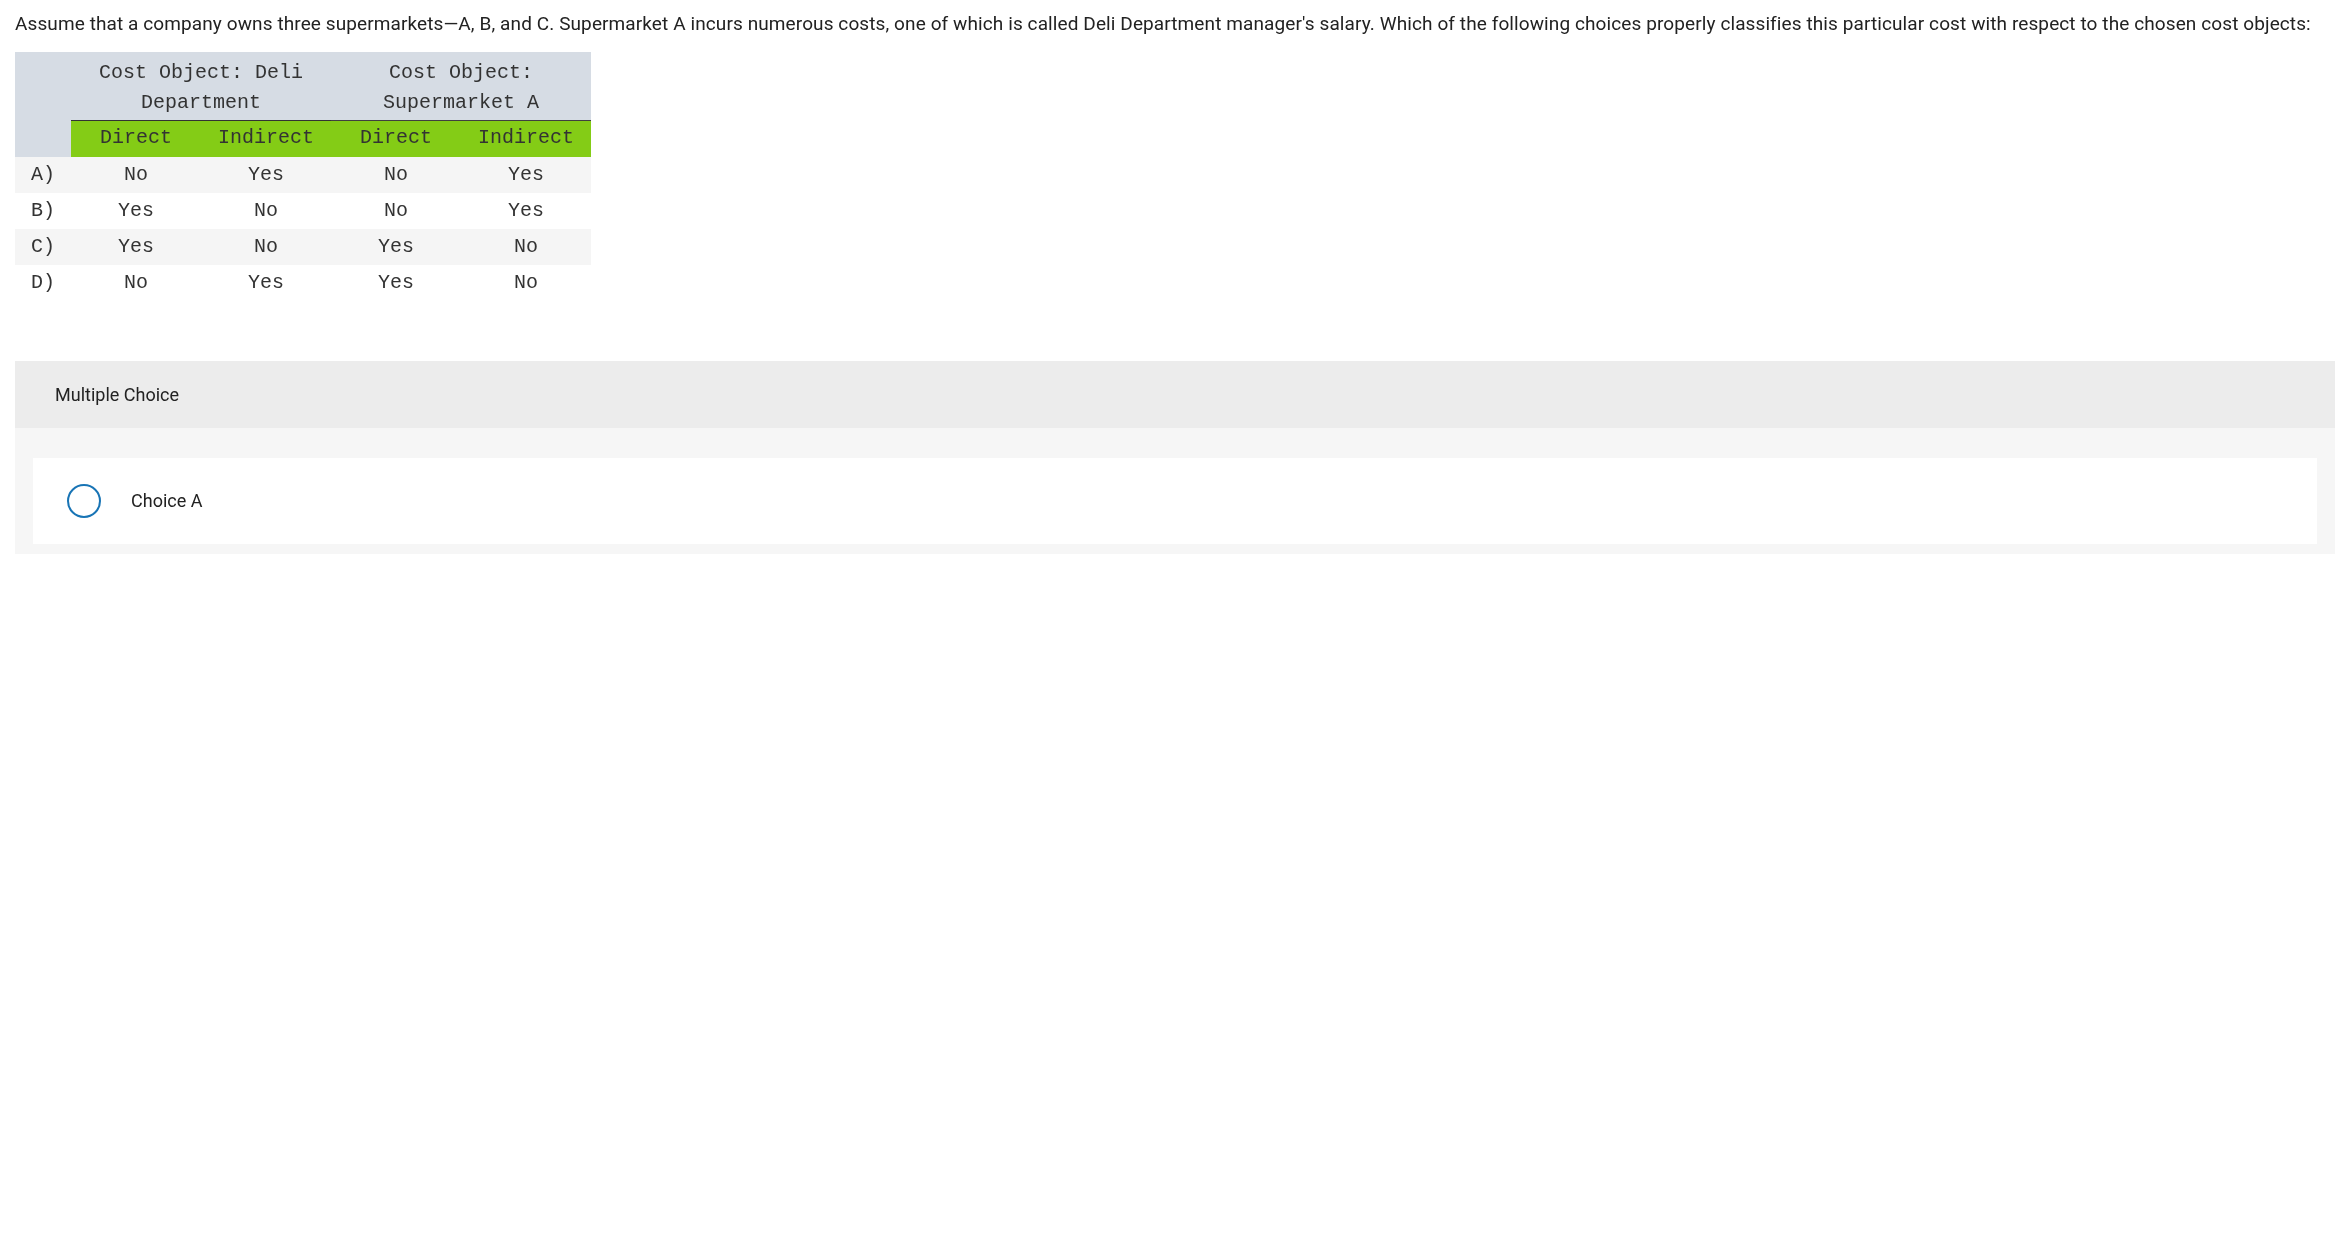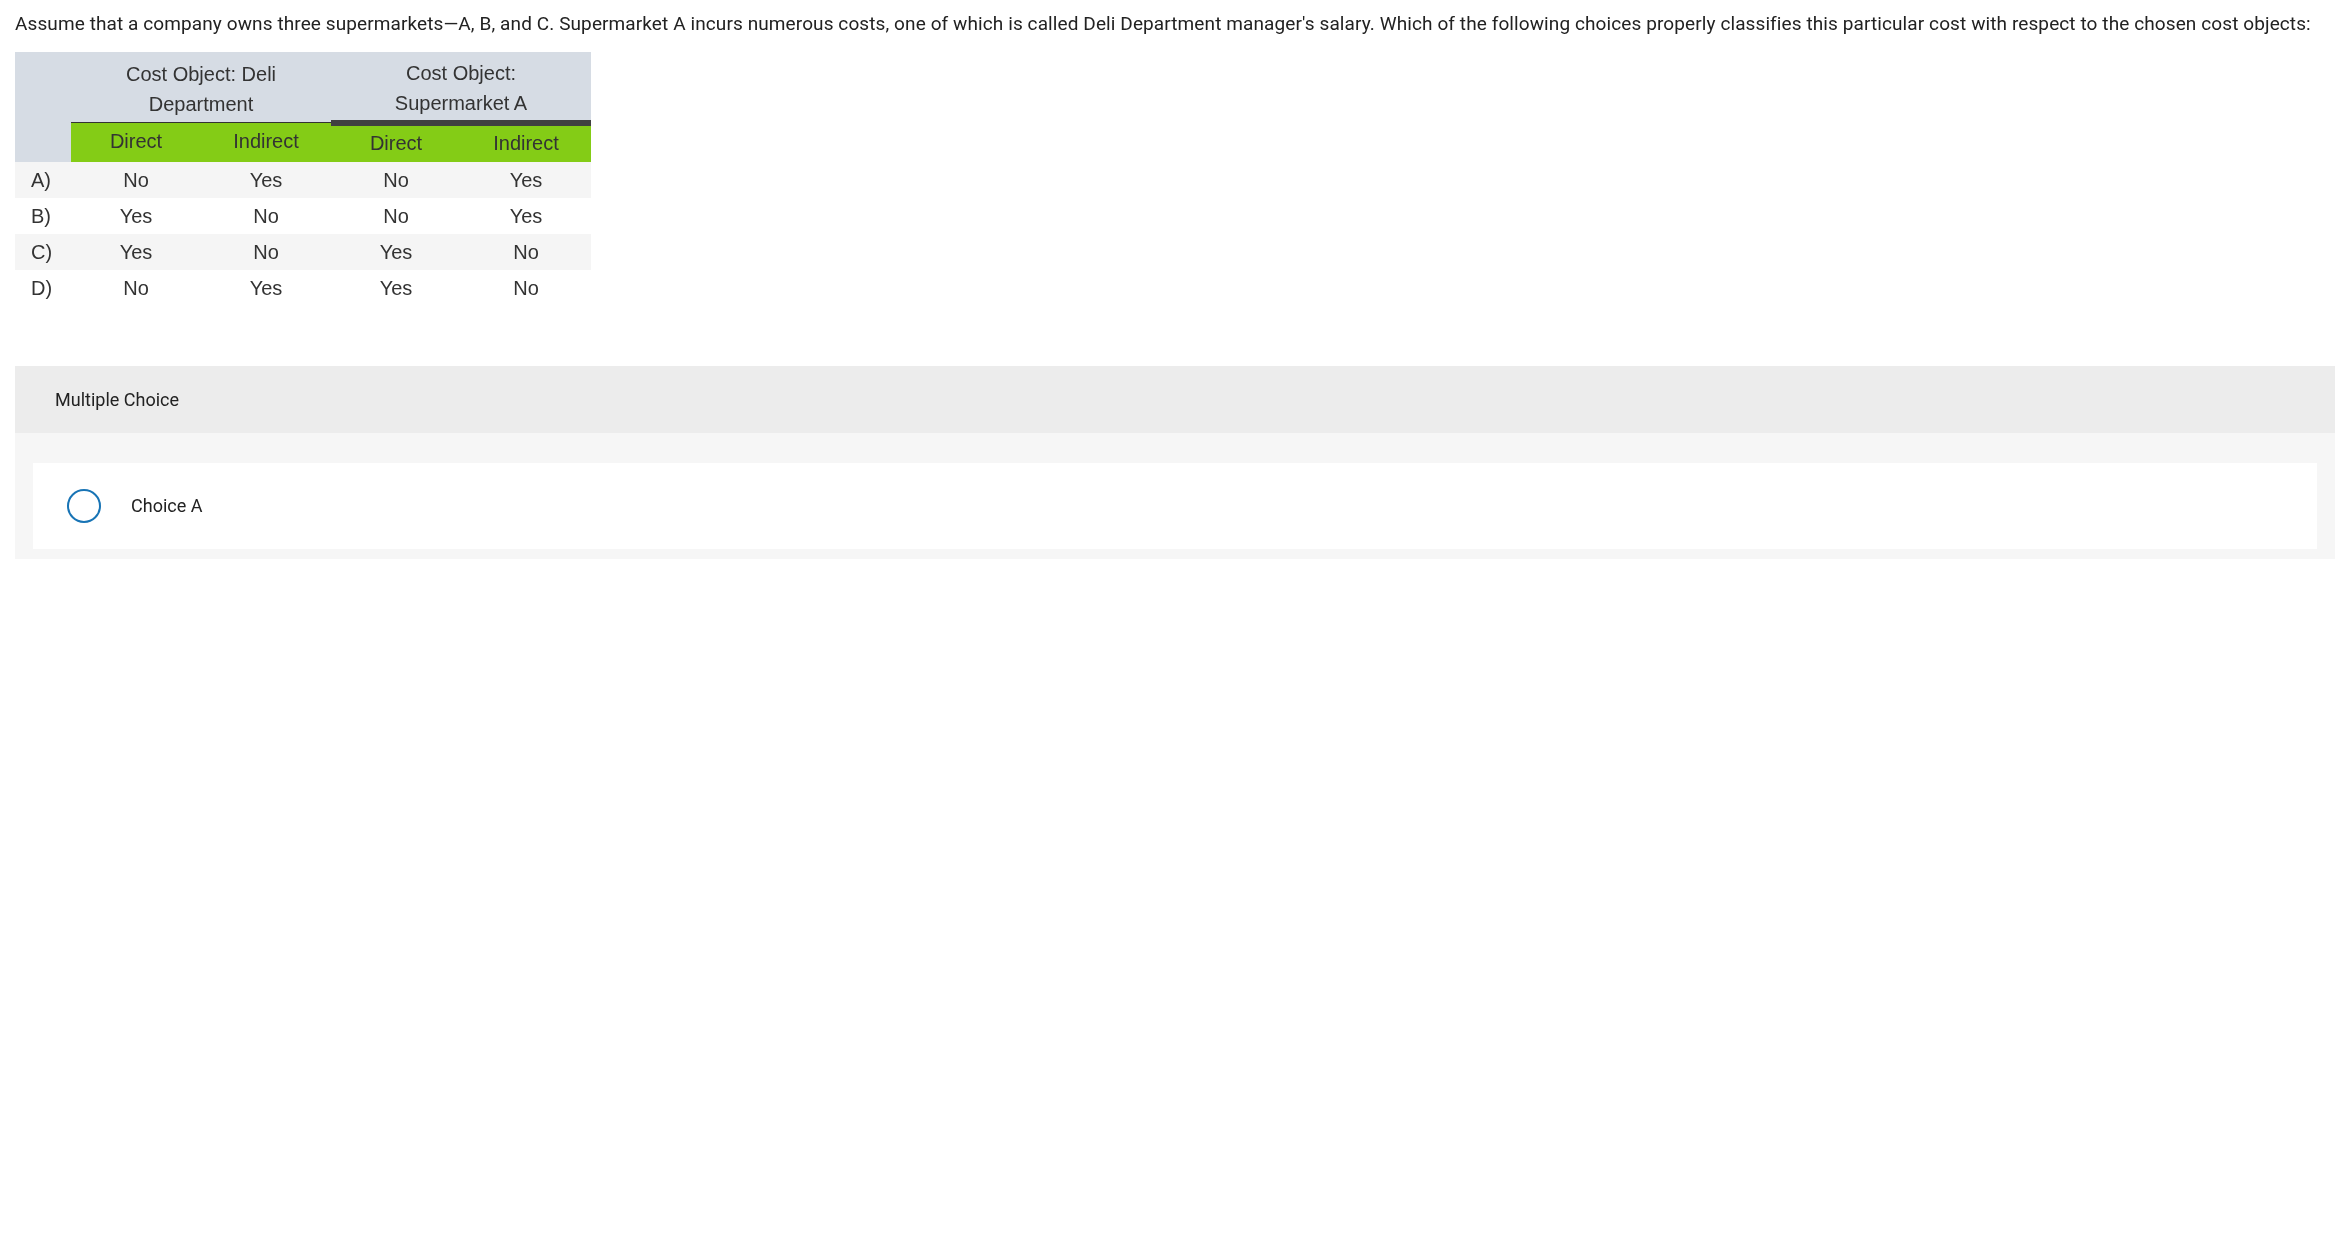--- a/index.html
+++ b/index.html
@@ -11,21 +11,21 @@
     font-size: 19px;
     line-height: 1.5;
   }
   .question-text {
     margin-bottom: 13px;
     color: #222;
     letter-spacing: 0.1px;
   }
   .cost-table {
     border-collapse: collapse;
-    font-family: Liberation Sans, sans-serif;
+    font-family: Liberation Mono, monospace;
     font-size: 20px;
     margin-bottom: 60px;
     table-layout: fixed;
   }
   .cost-table th, .cost-table td {
     padding: 3px 10px;
     text-align: center;
     vertical-align: middle;
     font-weight: normal;
   }
@@ -38,21 +38,21 @@
   }
   .cost-table thead tr.sub-row th {
     background: #84cc16;
     padding-top:2px;
     padding-bottom:4px;
   }
   .cost-table thead .group-left {
     border-bottom: 1px solid #333;
   }
   .cost-table thead .group-right {
-    border-bottom: 6px solid #404040;
+    border-bottom: 1px solid #404040;
   }
   .cost-table thead .corner { background:#d6dce4; }
   .cost-table tbody tr.even td { background: #f5f5f5; }
   .cost-table tbody tr.odd td { background: #fff; }
   .answer-area { background: #c4b5fd; padding: 0; }
   .mc-header {
     background: #ececec;
     padding: 20px 40px;
     font-size: 18px;
     color: #222;

